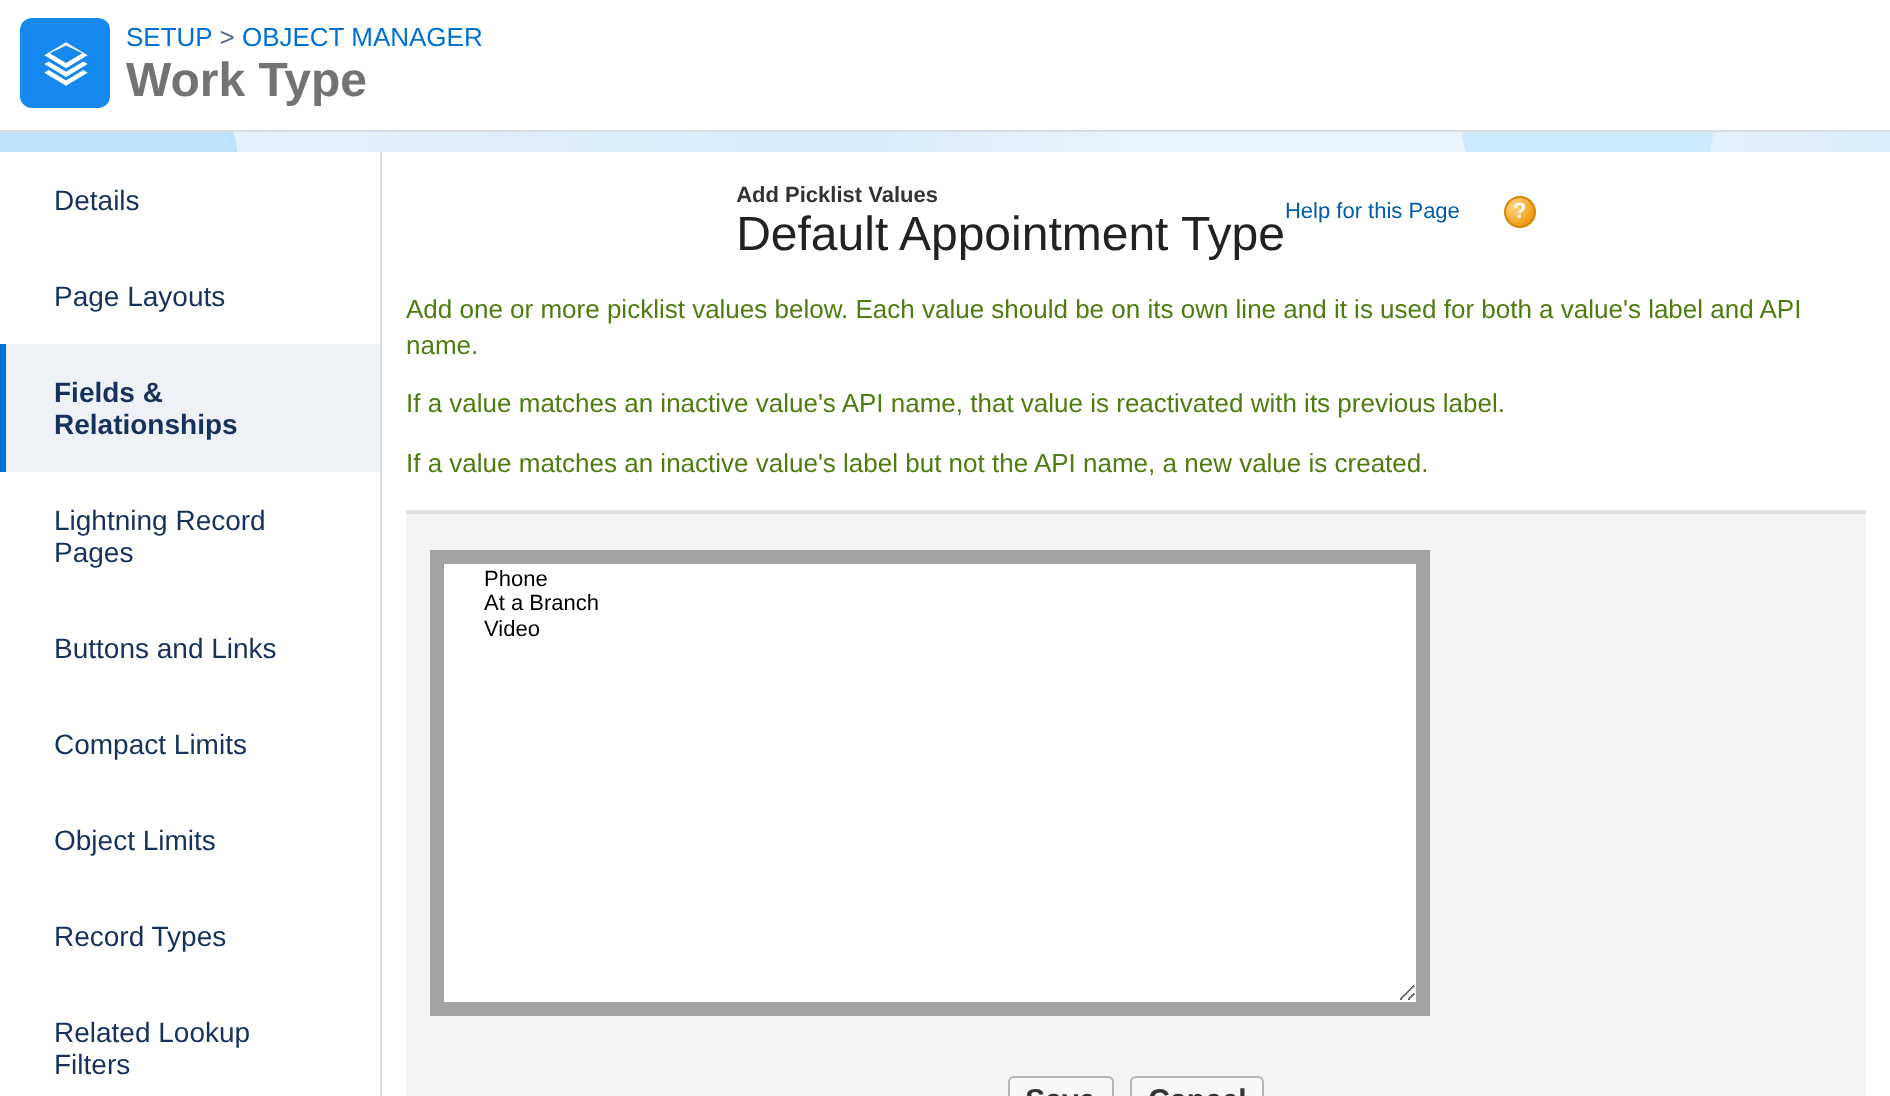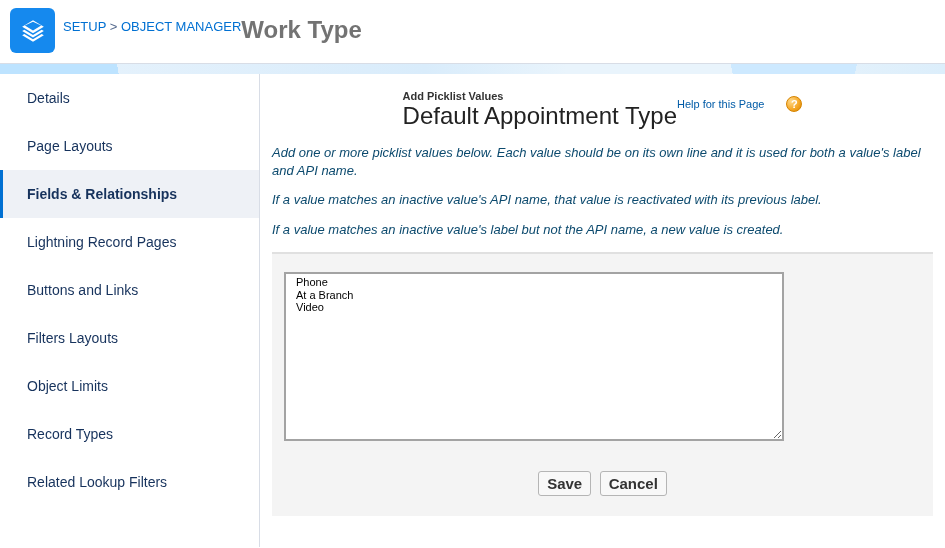--- a/index.html
+++ b/index.html
@@ -21,21 +21,21 @@
     .header-icon {
       width: 45px;
       height: 45px;
       background: #1589ee;
       border-radius: 6px;
       display: flex;
       align-items: center;
       justify-content: center;
       margin-right: 8px;
     }
-    .header-text { display: flex; flex-direction: row; }
+    .header-text { display: flex; flex-direction: column; }
     .breadcrumb {
       font-size: 13px;
       line-height: 1.2;
       padding-top: 3px;
     }
     .breadcrumb a {
       color: #0070d2;
       text-decoration: none;
       text-transform: uppercase;
     }
@@ -47,21 +47,21 @@
       line-height: 1.2;
     }
     .gradient-bar {
       height: 10px;
       background: radial-gradient(circle at 5% 180%, #bde3ff 8%, transparent 8%),
                   radial-gradient(circle at 84% -80%, #cde9ff 8%, transparent 8%),
                   linear-gradient(to right, #e8f3fc 0%, #d9ecfb 45%, #e9f4fc 60%, #e9f4fc 80%, #dceefb 100%);
     }
     .layout { display: flex; height: calc(548px - 65px - 10px); }
     .sidebar {
-      width: 260px;
+      width: 191px;
       border-right: 1px solid #d8dde6;
       background: #ffffff;
     }
     .sidebar-item {
       padding: 16px 24px 16px 24px;
       font-size: 14px;
       color: #16325c;
       cursor: pointer;
       border-left: 3px solid transparent;
     }
@@ -100,38 +100,37 @@
     .help-icon {
       width: 16px; height: 16px;
       border-radius: 50%;
       background: radial-gradient(circle at 30% 30%, #ffd98a, #f5a623 60%, #d68400);
       display:flex; align-items:center; justify-content:center;
       color: #fff; font-weight:700; font-size:11px;
       border: 1px solid #d68400;
     }
     .desc {
       font-size: 13px;
-      color: #0c4a6e;
+      color: #4d7c0f;
       margin-bottom: 12px;
       line-height: 1.35;
-      font-style: italic;
     }
     .form-block {
       border-top: 2px solid #e0e0e0;
       background: #f4f4f4;
       padding: 18px 12px 12px 12px;
       margin-top: 14px;
     }
     .picklist-textarea {
       width: 500px;
-      height: 169px;
+      height: 233px;
       font-size: 11px;
       font-family: Arial, sans-serif;
-      padding: 2px 10px;
-      border: 2px solid #a3a3a3;
+      padding: 2px 20px;
+      border: 7px solid #a3a3a3;
       background: #fff;
       resize: both;
       display: block;
       line-height: 1.15;
     }
     .button-row {
       text-align: center;
       background: #f4f4f4;
       padding: 6px 0 8px 0;
       margin-top: 24px;
@@ -170,21 +169,21 @@
 
 <div class="gradient-bar"></div>
 
 <div class="layout">
   <div class="sidebar">
     <div class="sidebar-item"><span>Details</span></div>
     <div class="sidebar-item"><span>Page Layouts</span></div>
     <div class="sidebar-item active"><span>Fields &amp; Relationships</span></div>
     <div class="sidebar-item"><span>Lightning Record Pages</span></div>
     <div class="sidebar-item"><span>Buttons and Links</span></div>
-    <div class="sidebar-item"><span>Filters Layouts</span></div>
+    <div class="sidebar-item"><span>Compact Limits</span></div>
     <div class="sidebar-item"><span>Object Limits</span></div>
     <div class="sidebar-item"><span>Record Types</span></div>
     <div class="sidebar-item"><span>Related Lookup Filters</span></div>
 
   </div>
 
   <div class="content">
     <div class="content-top">
       <div>
         <div class="subheader">Add Picklist Values</div>

